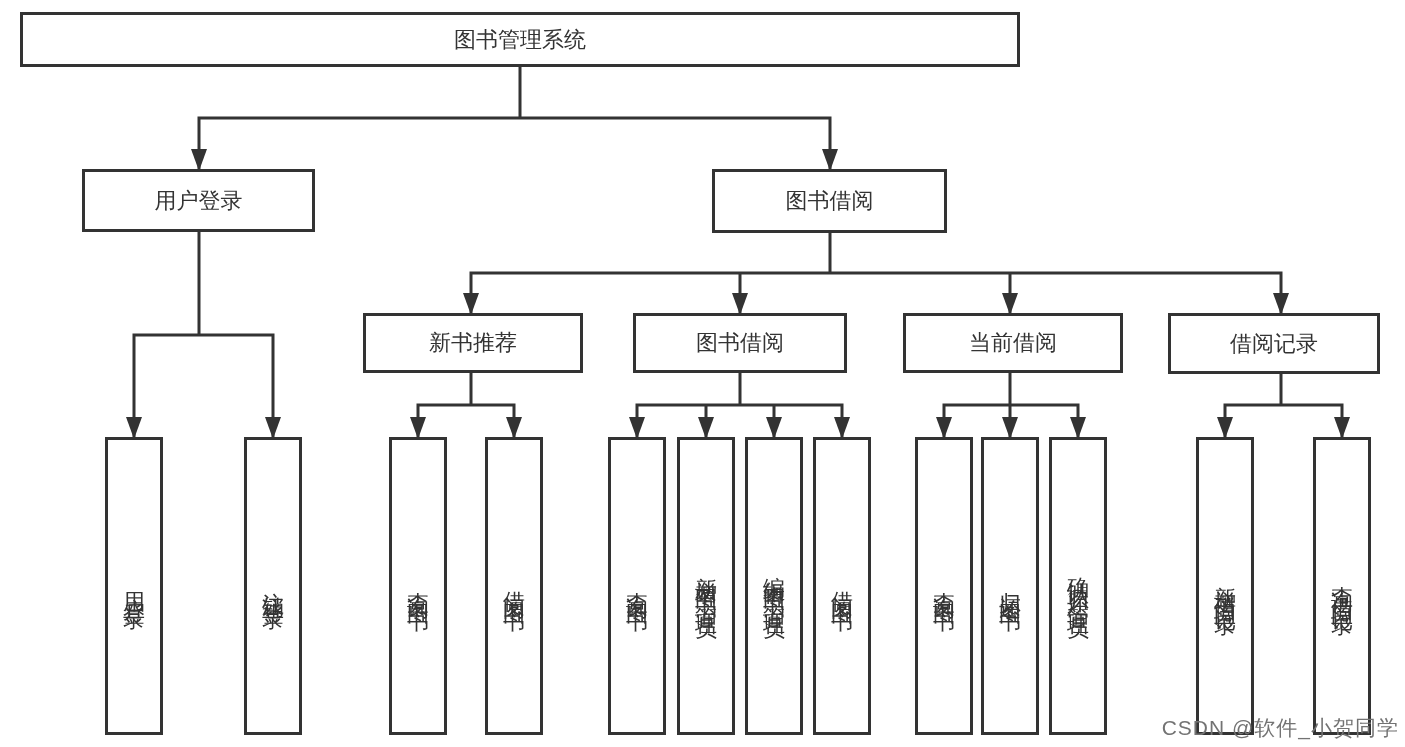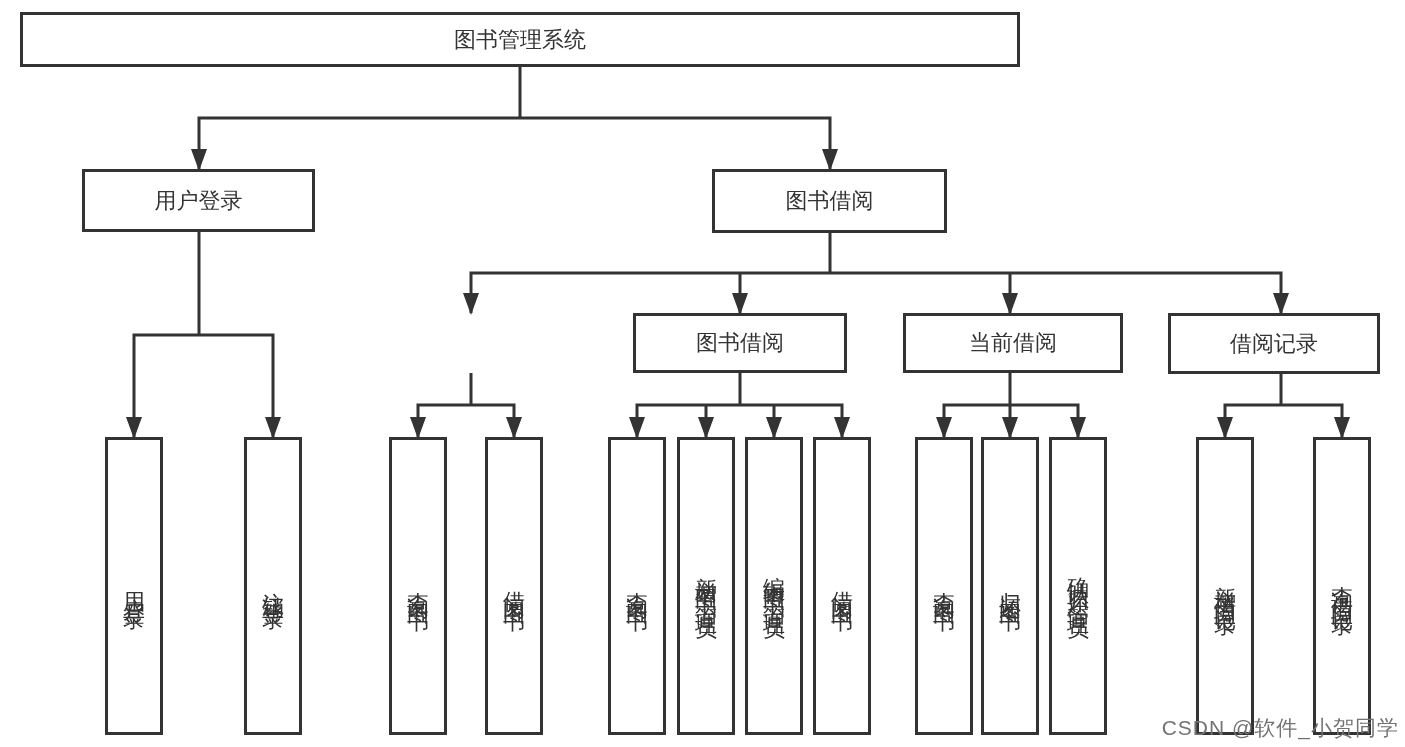--- a/index.html
+++ b/index.html
@@ -81,20 +81,23 @@
     <span>图书管理系统</span>
   </div>
 
   <div class="node n-login">
     <span>用户登录</span>
   </div>
   <div class="node n-mgmt">
     <span>图书借阅</span>
   </div>
 
+  <div class="node n-rec">
+    <span>新书推荐</span>
+  </div>
   <div class="node n-bor">
     <span>图书借阅</span>
   </div>
   <div class="node n-cur">
     <span>当前借阅</span>
   </div>
   <div class="node n-his">
     <span>借阅记录</span>
   </div>
 

